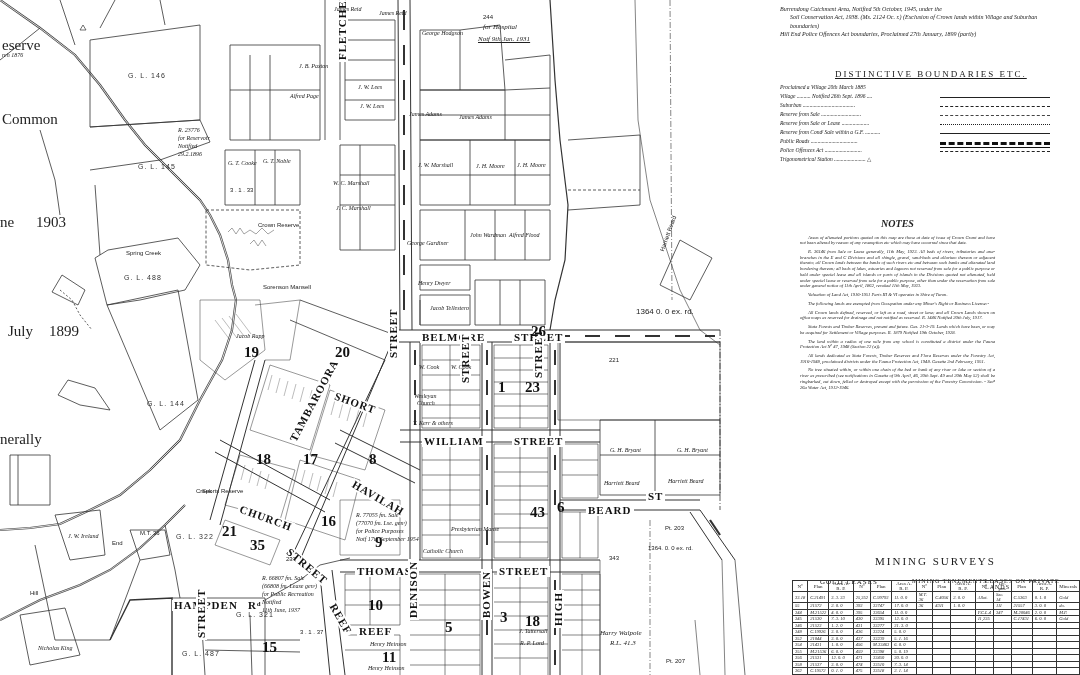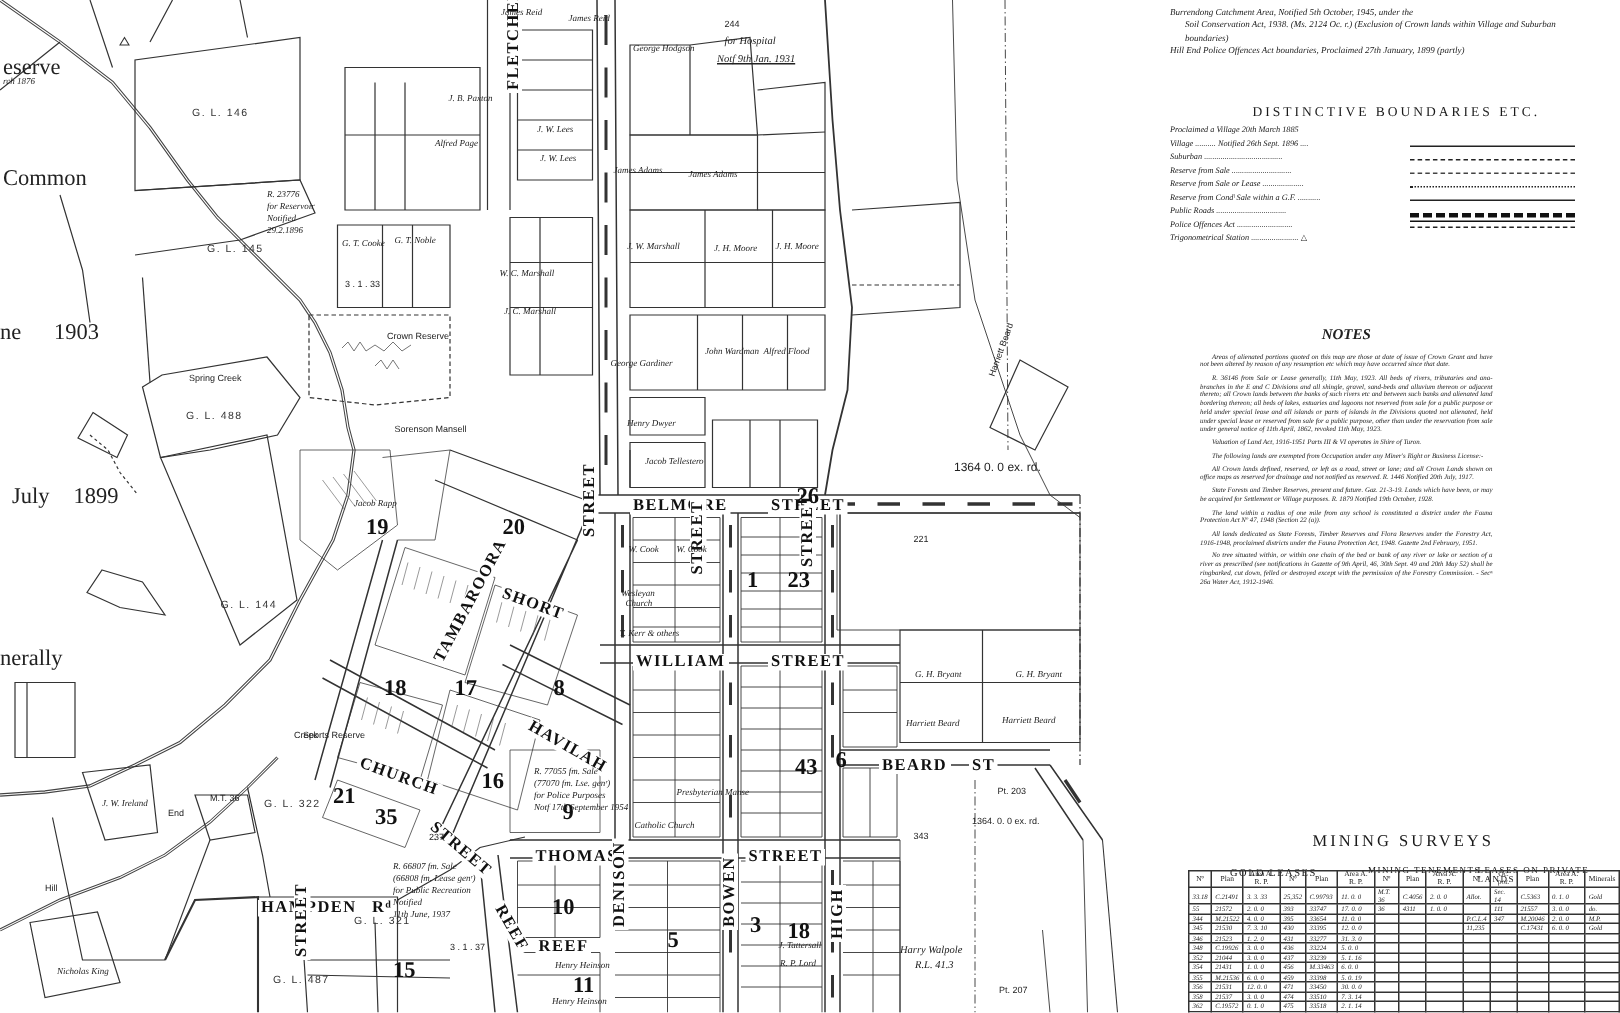--- a/index.html
+++ b/index.html
@@ -8,21 +8,21 @@
   .lbl{position:absolute;white-space:nowrap;line-height:1;}
   .serif-lg{font-family:"Liberation Serif",serif;font-size:15px;color:#222;}
   .gl{font-family:"Liberation Sans",sans-serif;font-size:7px;letter-spacing:1px;color:#333;}
   .street{font-family:"Liberation Serif",serif;font-weight:bold;font-size:11px;letter-spacing:1px;color:#111;background:#fff;padding:0 2px;}
   .sec{font-family:"Liberation Serif",serif;font-weight:bold;font-size:15px;color:#111;}
   .owner{font-family:"Liberation Serif",serif;font-style:italic;font-size:6px;color:#222;}
   .lot{font-family:"Liberation Sans",sans-serif;font-size:6px;color:#222;}
   .note{font-family:"Liberation Serif",serif;font-style:italic;font-size:4.6px;color:#222;line-height:1.25;}
   #legend{position:absolute;left:780px;top:0;width:290px;height:260px;}
   #legend .hdr{position:absolute;left:0;top:5px;width:280px;font-style:italic;font-size:6px;line-height:1.4;}
-  #legend .title{position:absolute;left:55px;top:69px;font-size:9px;letter-spacing:2px;}
+  #legend .title{position:absolute;left:55px;top:69px;font-size:9px;letter-spacing:2px;text-decoration:underline;}
   .brow{position:absolute;left:0;width:270px;height:9px;font-style:italic;font-size:5.5px;}
   .brow .dots{position:absolute;left:0;top:0;width:150px;overflow:hidden;}
   .brow .line{position:absolute;left:160px;top:4px;width:110px;height:0;}
   #notes{position:absolute;left:800px;top:218px;width:195px;}
   #notes .title{text-align:center;font-weight:bold;font-size:10px;margin-bottom:4px;}
   #notes p{margin:0 0 3px 0;text-indent:8px;text-align:justify;}
   #mining{position:absolute;left:760px;top:527px;width:320px;height:148px;margin-top:28px;}
   #mining .title{position:absolute;left:115px;top:0;font-size:11px;letter-spacing:2px;}
   #mining .sub{position:absolute;top:23px;font-size:7px;letter-spacing:1px;}
   #mining table{position:absolute;left:32px;top:25px;border-collapse:collapse;font-style:italic;font-size:4.5px;}
@@ -195,21 +195,21 @@
       <div class="lbl gl" style="left: 176px; top: 533px;">G. L. 322</div>
       <div class="lbl gl" style="left: 236px; top: 611px;">G. L. 321</div>
       <div class="lbl gl" style="left: 182px; top: 650px;">G. L. 487</div>
       <div class="lbl street" style="left: 420px; top: 332px;">BELMORE</div>
       <div class="lbl street" style="left: 512px; top: 332px;">STREET</div>
       <div class="lbl street" style="left: 422px; top: 436px;">WILLIAM</div>
       <div class="lbl street" style="left: 512px; top: 436px;">STREET</div>
       <div class="lbl street" style="left: 355px; top: 566px;">THOMAS</div>
       <div class="lbl street" style="left: 497px; top: 566px;">STREET</div>
       <div class="lbl street" style="left: 586px; top: 505px;">BEARD</div>
-      <div class="lbl street" style="left: 646px; top: 505px;">ST</div>
+      <div class="lbl street" style="left: 646px; top: 491px;">ST</div>
       <div class="lbl street" style="left: 172px; top: 600px;">HAMPDEN</div>
       <div class="lbl street" style="left: 246px; top: 600px;">Rᵈ</div>
       <div class="lbl street" style="left: 357px; top: 626px;">REEF</div>
       <div class="lbl street" style="left: 240px; top: 503px; transform: rotate(20deg); transform-origin: left top;">CHURCH</div>
       <div class="lbl street" style="left: 287px; top: 440px; transform: rotate(-62deg); transform-origin: left top;">TAMBAROORA</div>
       <div class="lbl street" style="left: 354px; top: 478px; transform: rotate(30deg); transform-origin: left top;">HAVILAH</div>
       <div class="lbl street" style="left: 388px; top: 360px; transform: rotate(-90deg); transform-origin: left top;">STREET</div>
       <div class="lbl street" style="left: 460px; top: 385px; transform: rotate(-90deg); transform-origin: left top;">STREET</div>
       <div class="lbl street" style="left: 533px; top: 380px; transform: rotate(-90deg); transform-origin: left top;">STREET</div>
       <div class="lbl street" style="left: 408px; top: 620px; transform: rotate(-90deg); transform-origin: left top;">DENISON</div>

